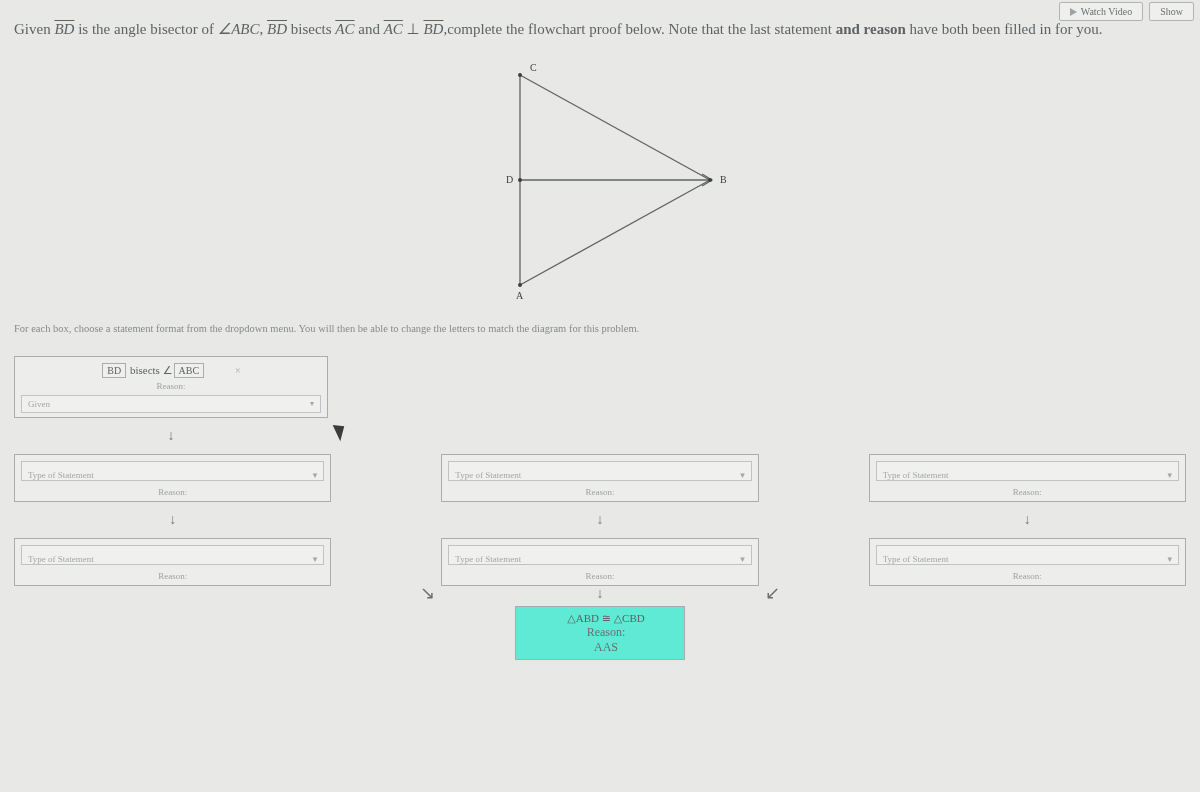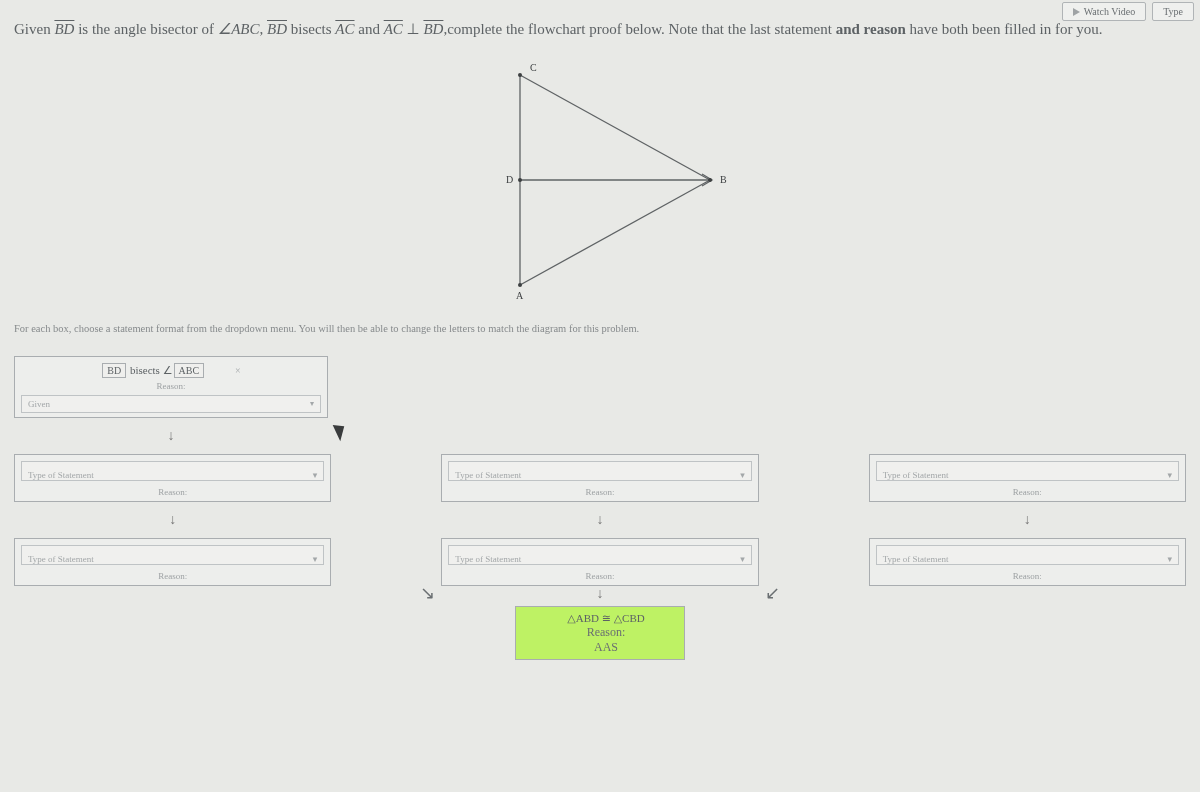--- a/index.html
+++ b/index.html
@@ -88,36 +88,36 @@
     position:absolute;
     width:0;height:0;
     border-left:10px solid #3a3c3d;
     border-top:6px solid transparent;
     border-bottom:12px solid transparent;
     transform: rotate(-25deg);
   }
 
   .converge-row { display:flex; align-items:flex-start; justify-content:center; gap:40px; margin-top:-4px;}
   .final-box {
-    border:1px solid #a9adb0; background:#bef264;
+    border:1px solid #a9adb0; background:#5eead4;
     width:170px; text-align:center; padding:5px 4px 4px 16px;
   }
   .final-box .stmt { font-style:italic; font-size:11px; color:#5d6265;}
   .final-box .stmt .tri{ font-style:normal;}
 </style>
 </head>
 <body>
 
 <div class="top-btns">
   <div class="top-btn">
     <span class="play-ic"></span>
     <span>Watch Video</span>
   </div>
   <div class="top-btn">
-    <span>Type</span>
+    <span>Show</span>
   </div>
 </div>
 
 <div class="prompt">
   <span>Given </span><span class="ov">BD</span><span> is the angle bisector of </span><span class="it">∠ABC</span><span>, </span><span class="ov">BD</span><span> bisects </span><span class="ov">AC</span><span> and </span><span class="ov">AC</span><span> ⊥ </span><span class="ov">BD</span><span>,complete the flowchart proof below. Note that the last statement </span><b>and reason</b><span> have both been filled in for you.</span>
 </div>
 
 <div class="diagram">
   <svg width="300" height="250" viewBox="0 0 300 250">
     <g stroke="#5f6365" stroke-width="1.3" fill="none">

